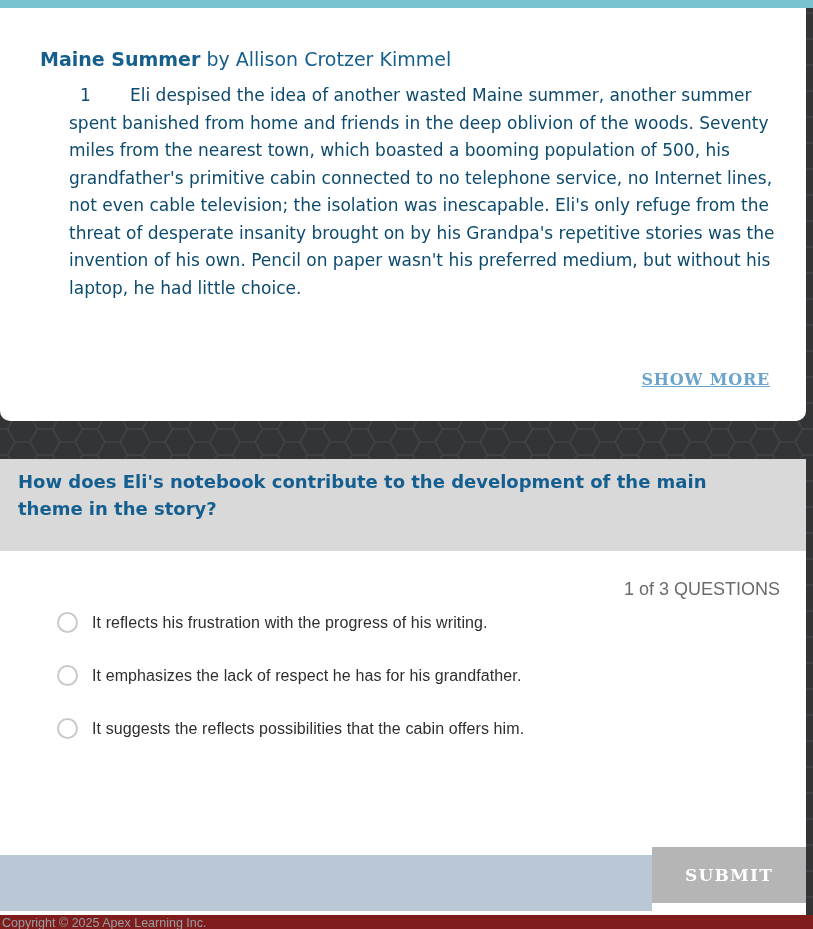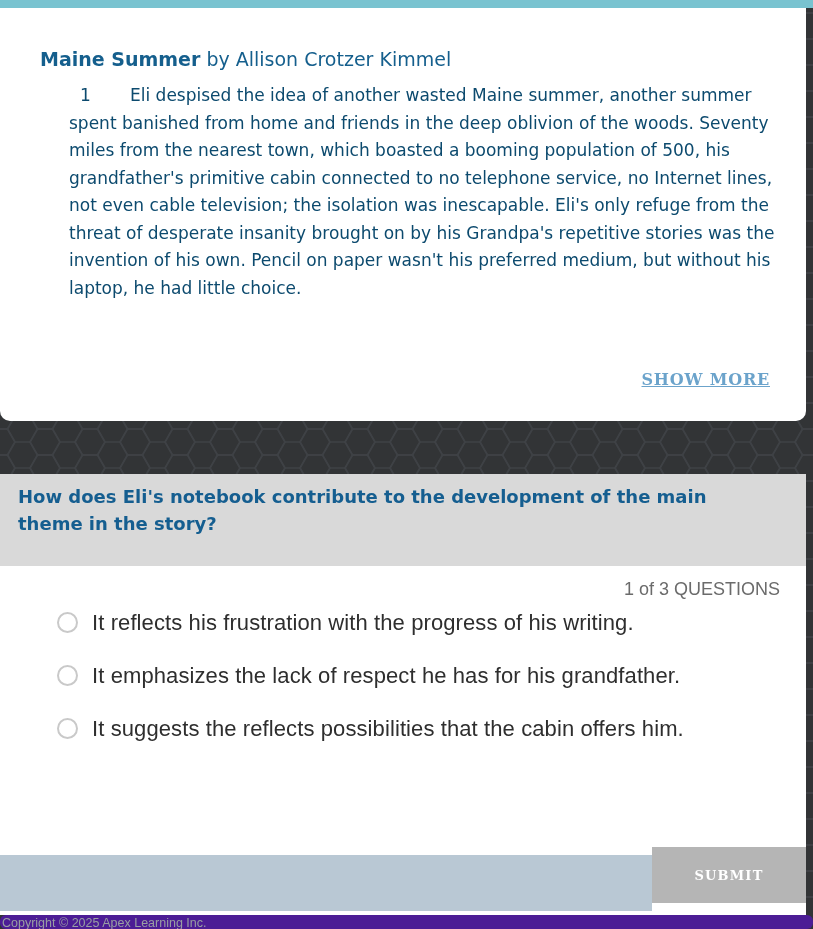--- a/index.html
+++ b/index.html
@@ -15,38 +15,38 @@
                color:#155f8d;font-family:"DejaVu Sans",sans-serif;}
   .story-title .t-bold{font-weight:bold;}
   .story-title .t-by{margin-left:0.32em;}
   .story-para{position:absolute;left:69px;top:74px;width:714px;font-size:17px;line-height:27.5px;
               color:#0c4a6e;font-family:"DejaVu Sans",sans-serif;}
   .para-num{display:inline-block;min-width:61px;text-indent:11px;}
   .show-more{position:absolute;right:36px;top:362px;font-size:16px;font-weight:bold;color:#6ba3cb;
              text-decoration:underline;letter-spacing:0.8px;cursor:pointer;
              font-family:"DejaVu Serif",serif;}
 
-  .question-header{position:absolute;left:0;top:459px;width:806px;height:92px;background:#d9d9d9;z-index:2;margin-top:15px;}
+  .question-header{position:absolute;left:0;top:459px;width:806px;height:92px;background:#d9d9d9;z-index:2;}
   .question-text{position:absolute;left:18px;top:10px;width:710px;margin:0;font-size:18px;font-weight:bold;
                  line-height:26.5px;color:#155e90;font-family:"DejaVu Sans",sans-serif;}
 
   .answer-panel{position:absolute;left:0;top:551px;width:806px;height:364px;background:#ffffff;z-index:1;}
   .progress{position:absolute;right:26px;top:28px;font-size:18px;color:#6b6b6b;}
   .options{position:absolute;left:57px;top:55px;}
   .option-row{display:flex;align-items:center;height:33px;margin-bottom:20px;cursor:pointer;}
   .radio{width:21px;height:21px;box-sizing:border-box;border:2px solid #c9c9c9;border-radius:50%;
          background:#ffffff;margin-right:14px;flex:0 0 auto;}
-  .option-label{font-size:22px;color:#2e2e2e;letter-spacing:0.1px;}
+  .option-label{font-size:16px;color:#2e2e2e;letter-spacing:0.1px;}
 
   .bar-left{position:absolute;left:0;top:855px;width:652px;height:56px;background:#b9c8d4;z-index:2;}
   .submit-button{position:absolute;left:652px;top:847px;width:154px;height:56px;background:#b5b5b5;
-                 border:none;color:#ffffff;font-weight:bold;font-size:13px;letter-spacing:1.2px;
+                 border:none;color:#ffffff;font-weight:bold;font-size:17px;letter-spacing:1.2px;
                  font-family:"DejaVu Serif",serif;cursor:pointer;z-index:3;}
 
-  .footer{position:absolute;left:0;top:915px;width:813px;height:14px;background:#4c1d95;overflow:hidden;z-index:4;border-radius:6px;}
+  .footer{position:absolute;left:0;top:915px;width:813px;height:14px;background:#7f1d1d;overflow:hidden;z-index:4;}
   .footer span{display:block;padding-left:2px;font-size:12.5px;line-height:17px;color:#999fa3;}
 </style>
 </head>
 <body>
 
 <div class="screen">
 
   <svg class="hex-bg" width="813" height="929" xmlns="http://www.w3.org/2000/svg">
     <defs>
       <pattern id="hexpat" width="45" height="26" patternUnits="userSpaceOnUse">

